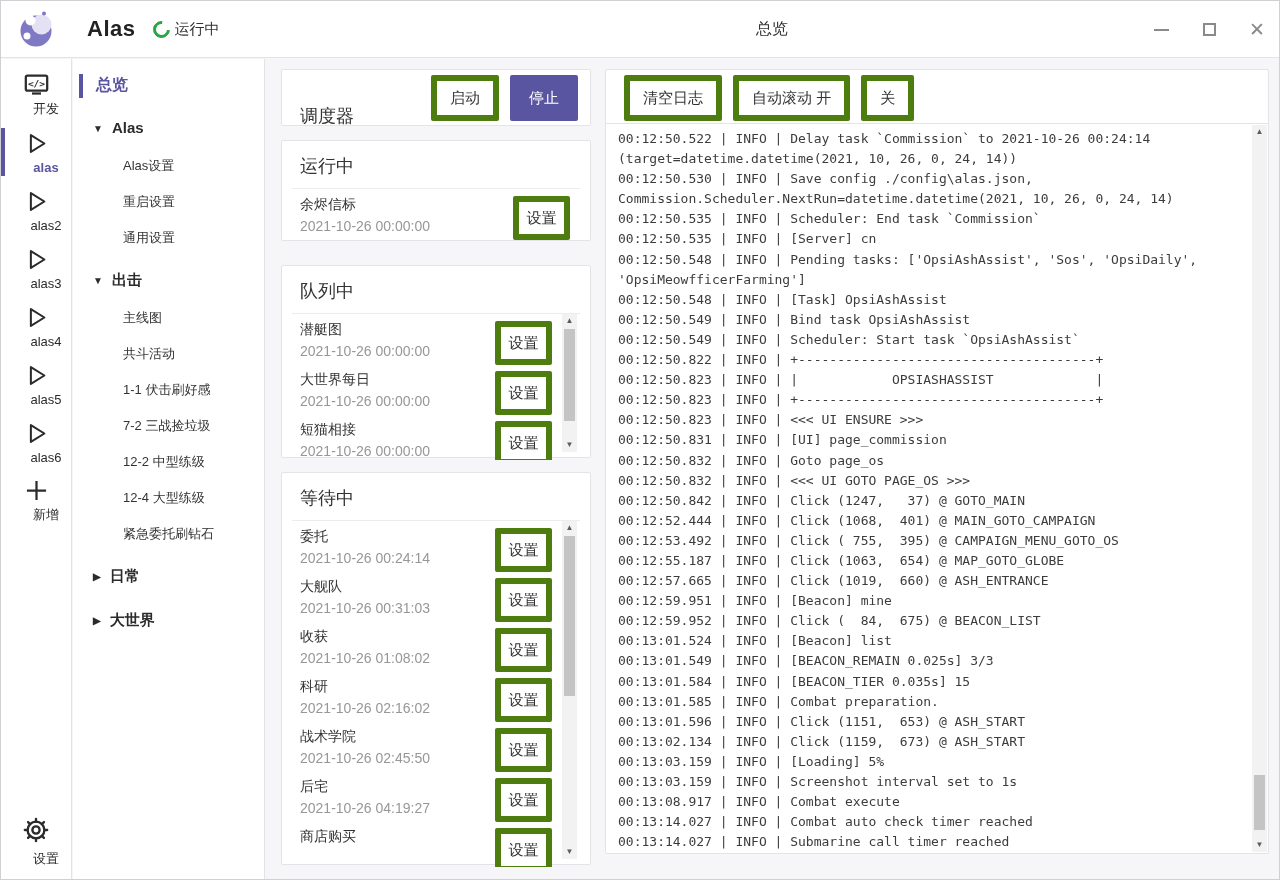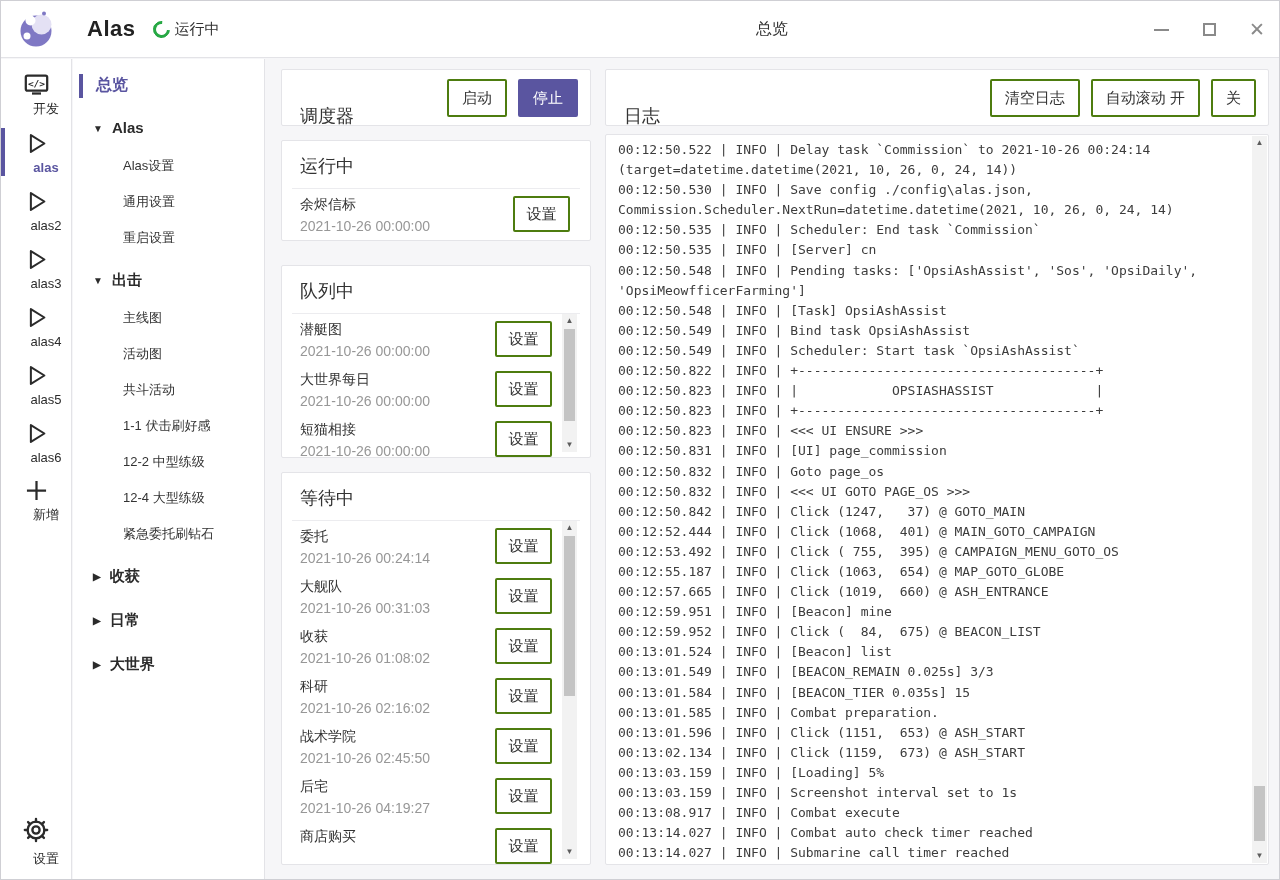--- a/index.html
+++ b/index.html
@@ -57,21 +57,21 @@
   .nav-link.active::before { content:""; position:absolute; left:6px; top:7px; bottom:7px; width:4px; background:var(--accent,#5a55a0); }
   .nav-group { font-size:15px; font-weight:600; color:#2b2b2b; padding:10px 0 10px 20px; height:40px; margin-top:4px; cursor:pointer; }
   .nav-group .tri { font-size:10px; margin-right:9px; color:#2b2b2b; vertical-align:1px; }
   .nav-sub { font-size:13px; color:#333; padding:8px 0 8px 50px; height:36px; cursor:pointer; white-space:nowrap; }
   
   .card { position:absolute; background:#fff; border:1px solid #e4e4e8; border-radius:2px; }
   .card-head { display:flex; align-items:center; height:100%; padding:0 12px 0 18px; }
   .card-head .head-title { font-size:18px; color:#333; flex:1 1 auto;margin-top:36px; }
   .btn {
     font-family:"Liberation Sans",sans-serif;
-    background:#fff; border:2px solid #4d7c0f; border-radius:2px;
+    background:#fff; border:6px solid #4d7c0f; border-radius:2px;
     font-size:15px; color:#333; padding:7px 13px; cursor:pointer; line-height:20px;
   }
   .btn.primary { background:var(--accent,#5a55a0); border-color:var(--accent,#5a55a0); color:#fff; }
   .head-btns { display:flex; gap:11px; }
   
   .card-title { font-size:18px; color:#333; padding:13px 16px 10px 18px; }
   .card-divider { border-top:1px solid #ececef; margin:0 10px; }
   .task-list { position:relative; overflow:hidden; }
   .task-row { position:relative; height:50px; padding:5px 100px 0 18px; }
   .task-name { font-size:14px; color:#333; line-height:21px; white-space:nowrap; }
@@ -201,31 +201,30 @@
       </svg>
     </span>
     <span class="sb-label">设置</span>
   </div>
 </div>
 
 <div class="nav">
     <div class="nav-link active">总览</div>
     <div class="nav-group"><span class="tri">▼</span><span>Alas</span></div>
     <div class="nav-sub">Alas设置</div>
+    <div class="nav-sub">重启设置</div>
     <div class="nav-sub">通用设置</div>
-    <div class="nav-sub">重启设置</div>
     <div class="nav-group"><span class="tri">▼</span><span>出击</span></div>
     <div class="nav-sub">主线图</div>
-    <div class="nav-sub">活动图</div>
     <div class="nav-sub">共斗活动</div>
     <div class="nav-sub">1-1 伏击刷好感</div>
+    <div class="nav-sub">7-2 三战捡垃圾</div>
     <div class="nav-sub">12-2 中型练级</div>
     <div class="nav-sub">12-4 大型练级</div>
     <div class="nav-sub">紧急委托刷钻石</div>
-    <div class="nav-group"><span class="tri">▶</span><span>收获</span></div>
     <div class="nav-group"><span class="tri">▶</span><span>日常</span></div>
     <div class="nav-group"><span class="tri">▶</span><span>大世界</span></div>
   </div>
 
 <div class="card" style="left:280px; top:68px; width:310px; height:57px;">
   <div class="card-head">
     <span class="head-title">调度器</span>
     <div class="head-btns">
       <button class="btn">启动</button>
       <button class="btn primary">停止</button>
@@ -314,30 +313,29 @@
     </div>
   <div class="vscroll" style="top:48px; bottom:5px; right:13px;">
     <span class="arr up">▲</span>
     <span class="arr down">▼</span>
     <span class="thumb" style="top:15px; height:160px;"></span>
   </div>
 </div>
 
 <div class="card" style="left:604px; top:68px; width:664px; height:57px;">
   <div class="card-head">
-    <span class="head-title">日志</span>
     <div class="head-btns">
       <button class="btn">清空日志</button>
       <button class="btn">自动滚动 开</button>
       <button class="btn">关</button>
     </div>
   </div>
 </div>
 
-<div class="card" style="left:604px; top:133px; width:664px; height:731px;">
+<div class="card" style="left:604px; top:122px; width:664px; height:731px;">
   <pre class="log-pre">00:12:50.522 | INFO | Delay task `Commission` to 2021-10-26 00:24:14
 (target=datetime.datetime(2021, 10, 26, 0, 24, 14))
 00:12:50.530 | INFO | Save config ./config\alas.json,
 Commission.Scheduler.NextRun=datetime.datetime(2021, 10, 26, 0, 24, 14)
 00:12:50.535 | INFO | Scheduler: End task `Commission`
 00:12:50.535 | INFO | [Server] cn
 00:12:50.548 | INFO | Pending tasks: ['OpsiAshAssist', 'Sos', 'OpsiDaily',
 'OpsiMeowfficerFarming']
 00:12:50.548 | INFO | [Task] OpsiAshAssist
 00:12:50.549 | INFO | Bind task OpsiAshAssist

